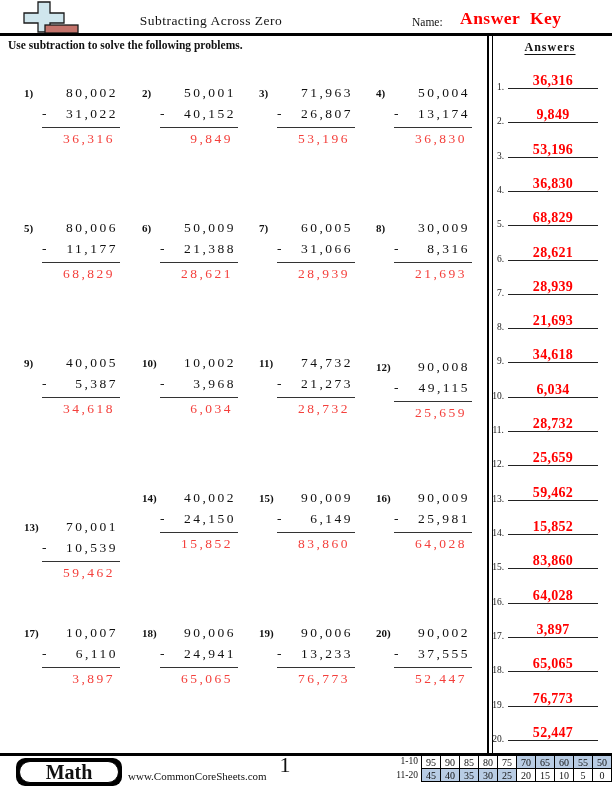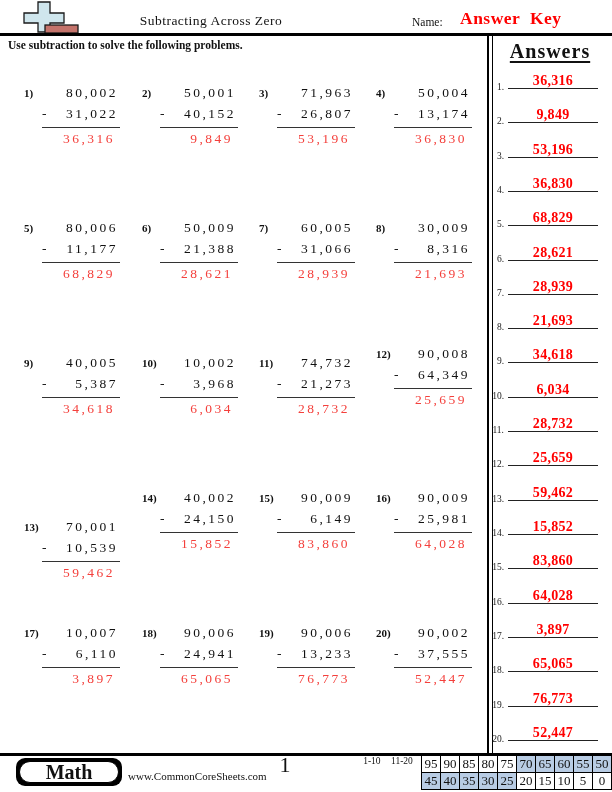--- a/index.html
+++ b/index.html
@@ -16,21 +16,21 @@
               color:var(--answer-red);letter-spacing:.5px;word-spacing:5px;}
 
   .instruction{position:absolute;left:8px;top:39px;font-size:11.5px;font-weight:bold;}
 
   
   .divider{position:absolute;left:487px;top:36px;height:717px;width:3px;
            border-left:2px solid #000;border-right:1px solid #000;}
 
   
   .answers-title{position:absolute;left:494px;top:40px;width:112px;text-align:center;
-                 font-weight:bold;font-size:20px;letter-spacing:1px;
+                 font-weight:bold;font-size:12px;letter-spacing:1px;
                  text-decoration:underline;text-underline-offset:3px;}
   .ans-row{position:absolute;left:508px;width:90px;height:21px;border-bottom:1.4px solid #222;}
   .ans-row .num{position:absolute;right:calc(100% + 4px);bottom:-4px;font-size:9.5px;color:#222;}
   .ans-row .val{position:absolute;left:0;right:0;bottom:-1px;text-align:center;
                 font-weight:bold;font-size:14px;color:var(--answer-red);letter-spacing:.3px;}
 
   
   .problem{position:absolute;width:96px;font-size:13.5px;}
   .pnum{position:absolute;left:0;top:2px;font-size:11px;font-weight:bold;}
   .pbody{margin-left:18px;}
@@ -43,26 +43,26 @@
   
   .footer-rule{position:absolute;left:0;right:0;top:753px;height:3px;background:#000;}
   .logo-badge{position:absolute;left:16px;top:758px;width:106px;height:28px;
               background:#000;border-radius:9px;}
   .logo-badge .inner{position:absolute;left:3px;top:3px;right:3px;bottom:3px;background:#fff;
                      border:1.5px solid #000;border-radius:12px;display:flex;align-items:center;
                      justify-content:center;font-weight:bold;font-size:20px;}
   .site{position:absolute;left:128px;top:770px;font-size:11px;}
   .page-num{position:absolute;left:265px;top:752px;width:40px;text-align:center;font-size:22px;}
   .score{position:absolute;left:358px;top:755px;display:flex;font-size:9.5px;}
-  .score-labels{display:flex;flex-direction:row;justify-content:space-around;
+  .score-labels{display:flex;flex-direction:column;justify-content:space-around;
                 text-align:right;padding-right:3px;width:60px;}
   .score-labels div{height:13.5px;line-height:13.5px;}
   table.score-t{border-collapse:collapse;}
   .score-t td{border:1px solid #000;width:16px;height:12px;text-align:center;
-              font-size:13px;padding:0 1px;margin-top:28px;}
+              font-size:10px;padding:0 1px;margin-top:28px;}
   .score-t td.hl{background:var(--table-highlight);}
 </style>
 </head>
 <body>
 
 <div class="page">
 
   <svg class="logo-icon" width="70" height="35" viewBox="0 0 70 35">
     <path d="M26 2 H38 V13 H52 V23 H38 V32 H26 V23 H12 V13 H26 Z" fill="var(--icon-cross)" stroke="#1a1a1a" stroke-width="1.3"></path>
     <rect x="33" y="25" width="33" height="8" fill="var(--icon-bar)" stroke="#1a1a1a" stroke-width="1.3"></rect>
@@ -275,27 +275,27 @@
     <span class="pnum">11)</span>
     <div class="pbody">
         <div class="minuend">74,732</div>
       <div class="subrow">
           <span>-</span>
           <span>21,273</span>
         </div>
       <div class="panswer">28,732</div>
       </div>
   </div>
-  <div class="problem" style="left:376px;top:346px">
+  <div class="problem" style="left:376px;top:359px">
     <span class="pnum">12)</span>
     <div class="pbody">
         <div class="minuend">90,008</div>
       <div class="subrow">
           <span>-</span>
-          <span>64,349</span>
+          <span>49,115</span>
         </div>
       <div class="panswer">25,659</div>
       </div>
   </div>
 
   <div class="problem" style="left:24px;top:519px">
     <span class="pnum">13)</span>
     <div class="pbody">
         <div class="minuend">70,001</div>
       <div class="subrow">

